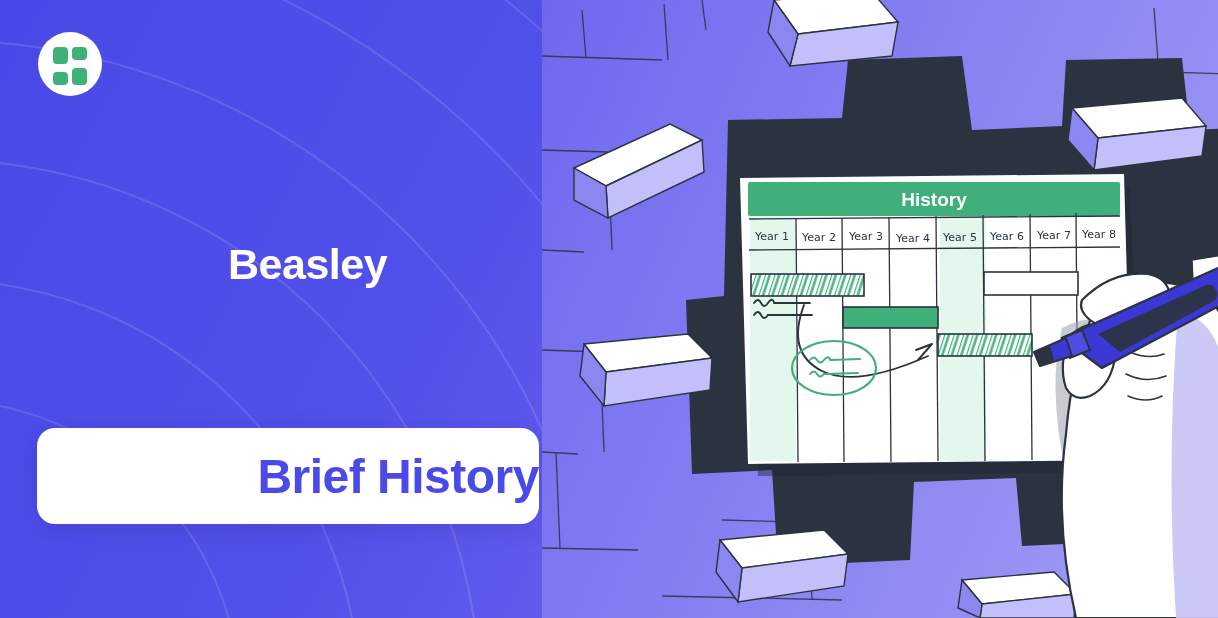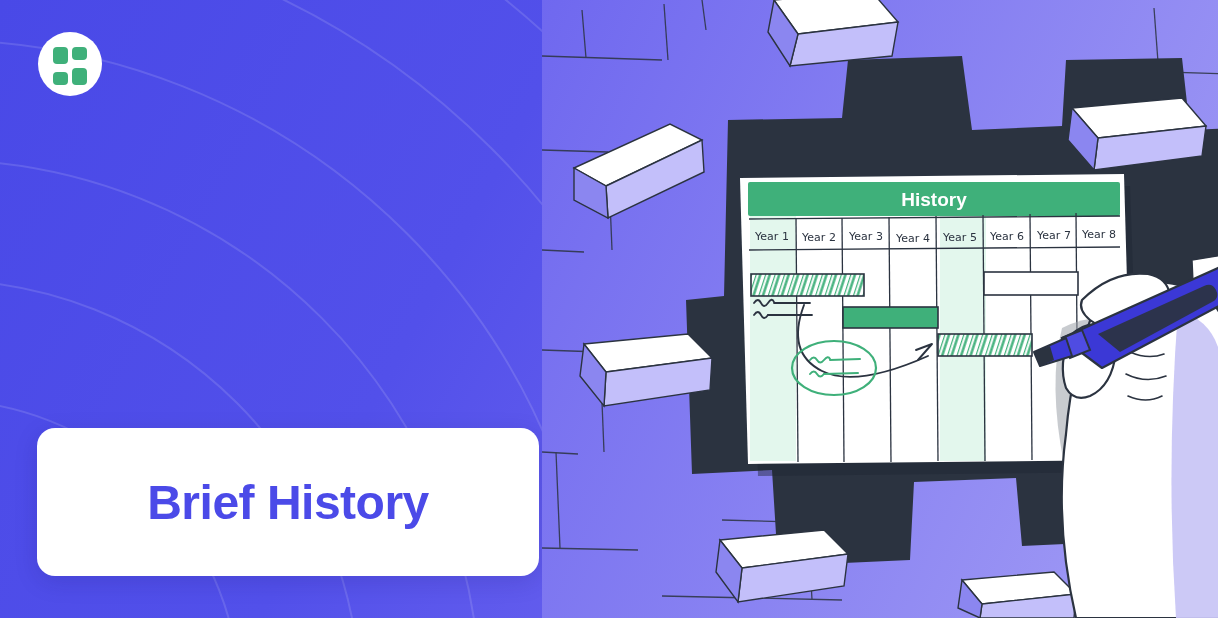--- a/index.html
+++ b/index.html
@@ -45,24 +45,24 @@
   
   #brand {
     position:absolute; left:228px; top:240px;
     font-size:43px; font-weight:bold; color:#ffffff;
     letter-spacing:-0.5px;
   }
 
   
   #title-card {
     position:absolute; left:37px; top:428px;
-    width:502px; height:148px;
+    width:502px; height:96px;
     background:#ffffff; border-radius:18px;
     box-shadow:0 6px 22px rgba(30,25,110,.17);
-    display:flex; align-items:center; justify-content:center;
+    display:flex; align-items:center; justify-content:flex-end;
   }
   #title-text {
     font-size:48px; font-weight:bold; color:#4b4ae8;
     letter-spacing:-0.5px;
   }
 
   
   #illustration {
     position:absolute; left:530px; top:0;
     width:688px; height:618px;margin-left:12px;
@@ -96,20 +96,21 @@
 
   <div id="logo">
     <div class="logo-grid">
       <div class="logo-cell a"></div>
       <div class="logo-cell b"></div>
       <div class="logo-cell c"></div>
       <div class="logo-cell d"></div>
     </div>
   </div>
 
+  <div id="brand">Beasley</div>
 
   <div id="title-card">
     <div id="title-text">Brief History</div>
   </div>
 
   <div id="illustration">
     <svg viewBox="0 0 688 618" aria-hidden="true">
       <defs>
         <linearGradient id="wallGrad" x1="0" y1="0" x2="1" y2="0.4">
           <stop offset="0" stop-color="#6f68ef"></stop>

